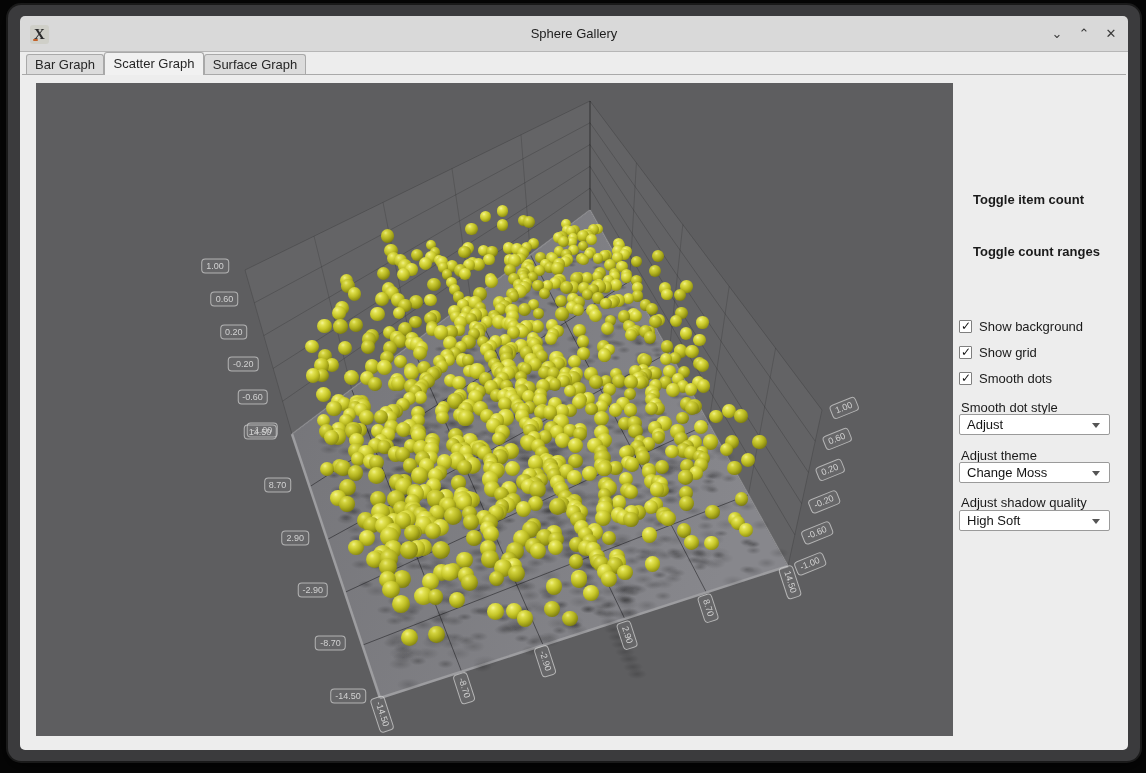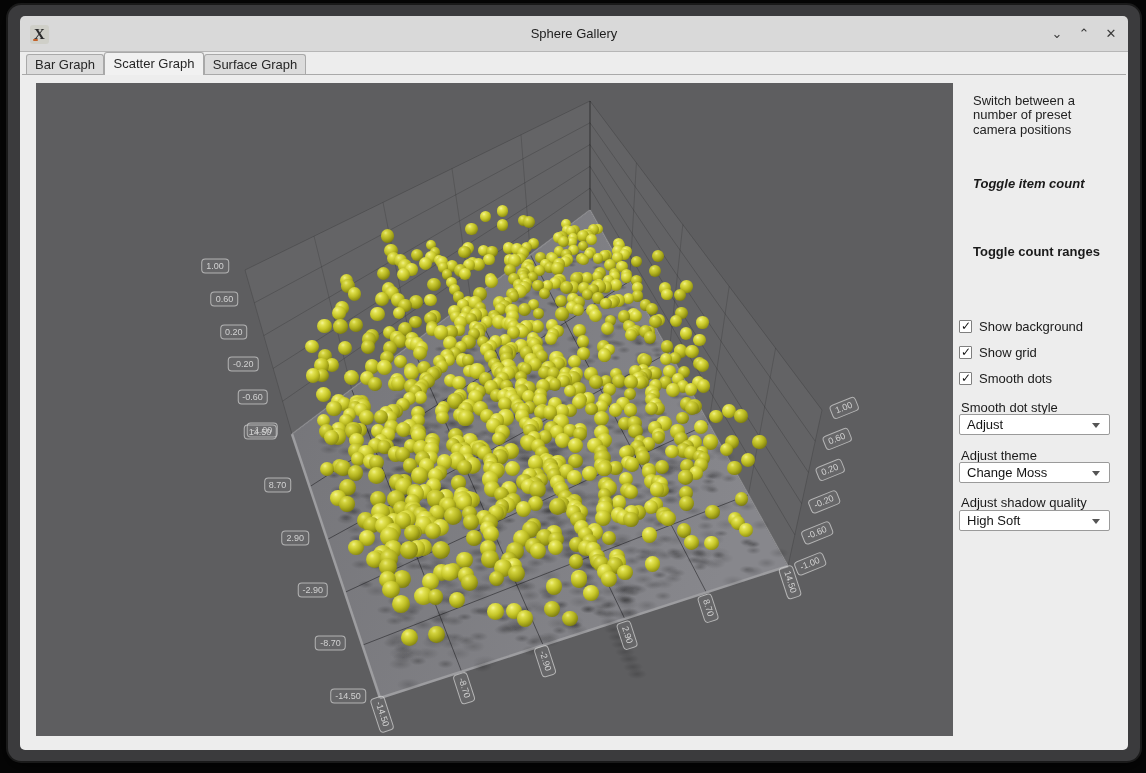--- a/index.html
+++ b/index.html
@@ -1868,25 +1868,22 @@
         <div class="axlab" style="left: 312px; top: 613px; transform: translate(-50%, -50%);">-14.50</div>
         <div class="axlab" style="left: 346px; top: 631px; transform: translate(-50%, -50%) rotate(72deg);">-14.50</div>
         <div class="axlab" style="left: 427.6px; top: 604.6px; transform: translate(-50%, -50%) rotate(72deg);">-8.70</div>
         <div class="axlab" style="left: 509.2px; top: 578.2px; transform: translate(-50%, -50%) rotate(72deg);">-2.90</div>
         <div class="axlab" style="left: 590.8px; top: 551.8px; transform: translate(-50%, -50%) rotate(72deg);">2.90</div>
         <div class="axlab" style="left: 672.4px; top: 525.4px; transform: translate(-50%, -50%) rotate(72deg);">8.70</div>
         <div class="axlab" style="left: 754px; top: 499px; transform: translate(-50%, -50%) rotate(72deg);">14.50</div>
       </div>
     <div class="panel" id="panel">
         <div class="linkbtn" style="top: 42px;">
-          <span>Switch between a
-number of preset
-camera positions</span>
         </div>
-        <div class="linkbtn" style="top: 124px; font-style: italic;">
+        <div class="linkbtn" style="top: 140px;">
           <b>Toggle item count</b>
         </div>
         <div class="linkbtn" style="top: 192px;">
           <b>Toggle count ranges</b>
         </div>
         <div class="cbrow" style="top: 267px;">
           <span class="cbbox">
             <span class="ck">✓</span>
           </span>
           <span>Show background</span>

